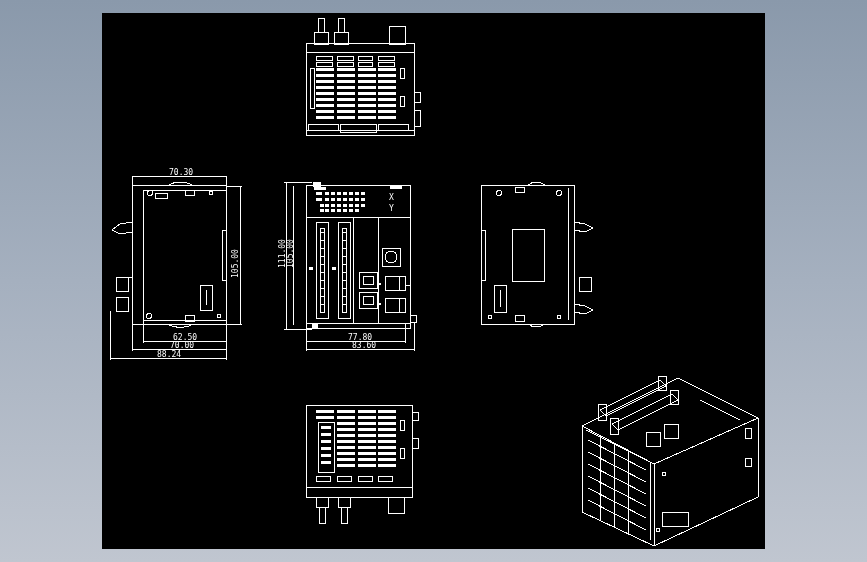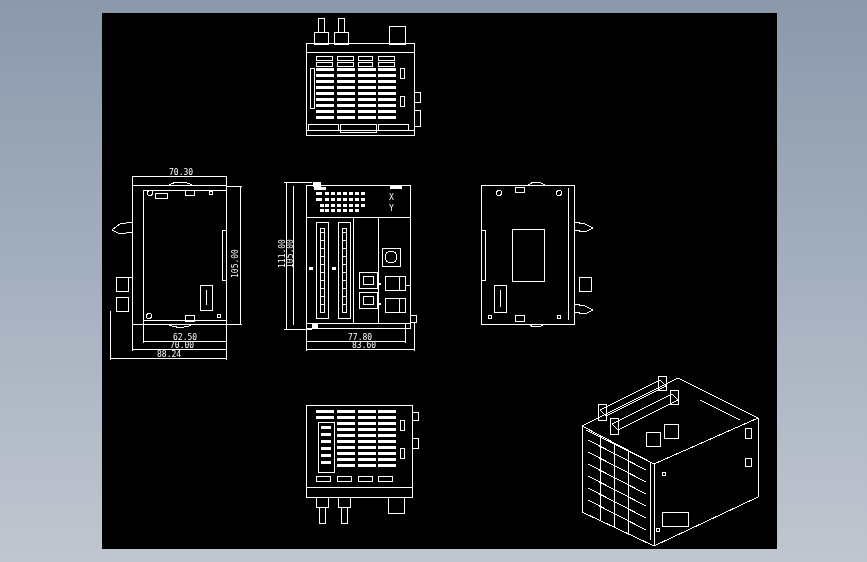--- a/index.html
+++ b/index.html
@@ -4,21 +4,20 @@
 <style>
   html, body { margin:0; padding:0; }
   body {
     width:867px; height:562px; overflow:hidden; position:relative;
     background: linear-gradient(to bottom, #8a99ab 0%, #a5b0bf 50%, #c0c6d0 100%);
     font-family: "DejaVu Sans Mono", monospace;
   }
   .canvas {
     position:absolute; left:102px; top:13px; width:663px; height:536px;
     background:#000;
-    padding-left:12px;
   }
   svg { position:absolute; left:0; top:0; }
   .ln { stroke:#fff; stroke-width:1; fill:none; shape-rendering:crispEdges; }
   .fl { fill:#fff; stroke:none; }
   .dim { fill:#fff; font-family:"DejaVu Sans Mono", monospace; font-size:8px; }
 </style>
 </head>
 <body>
 
 <div class="canvas">

